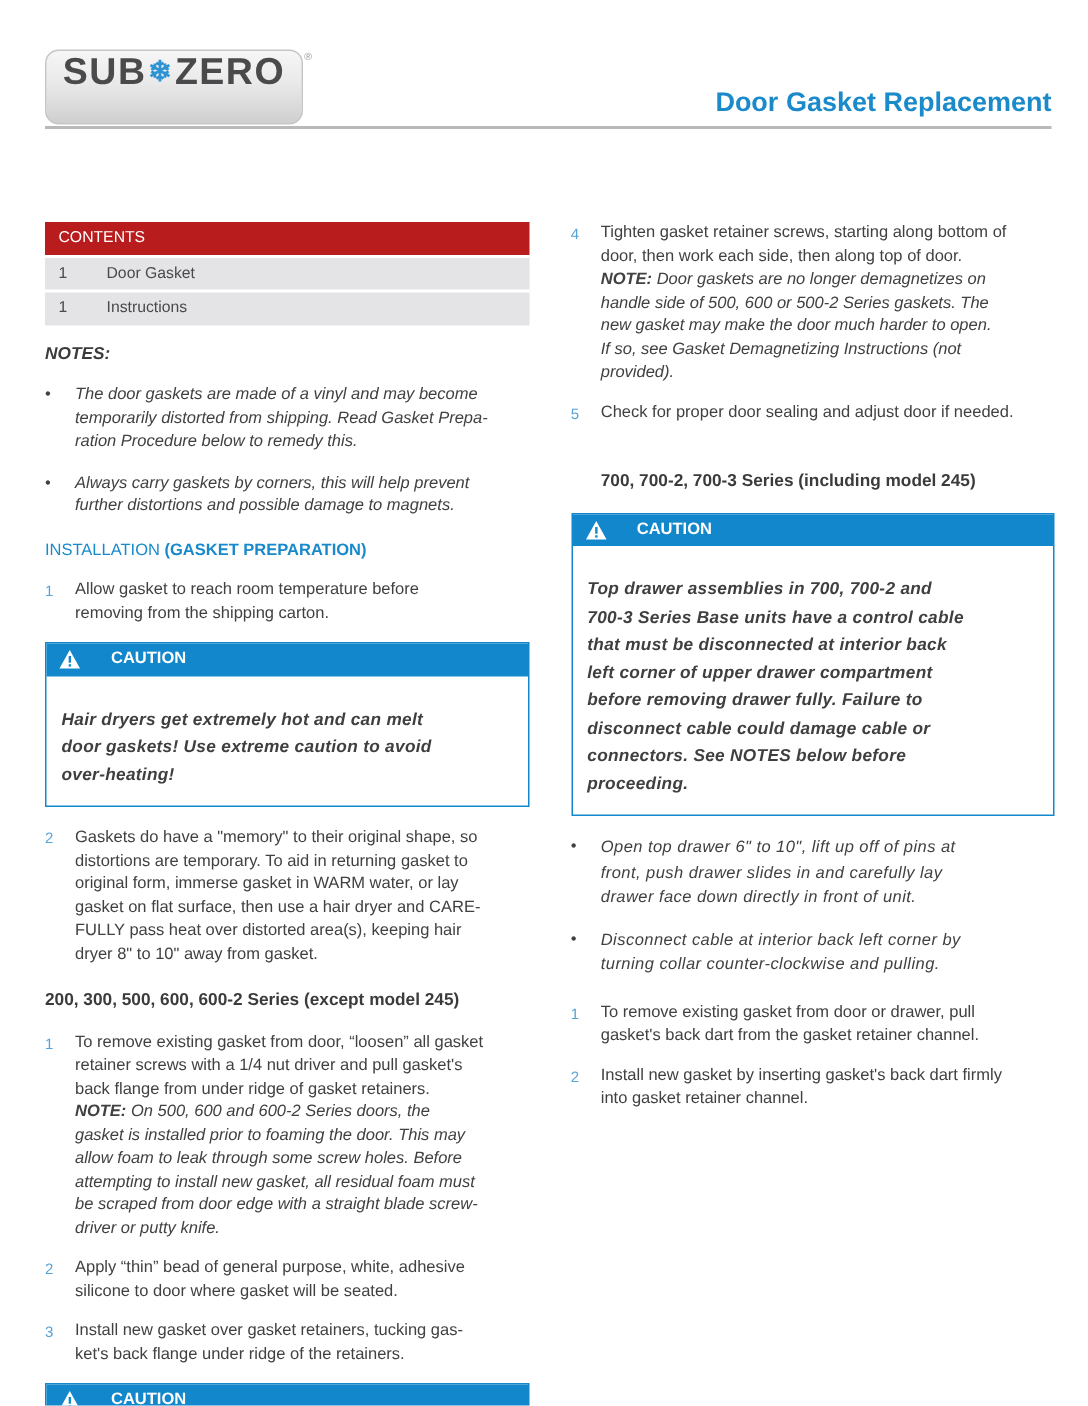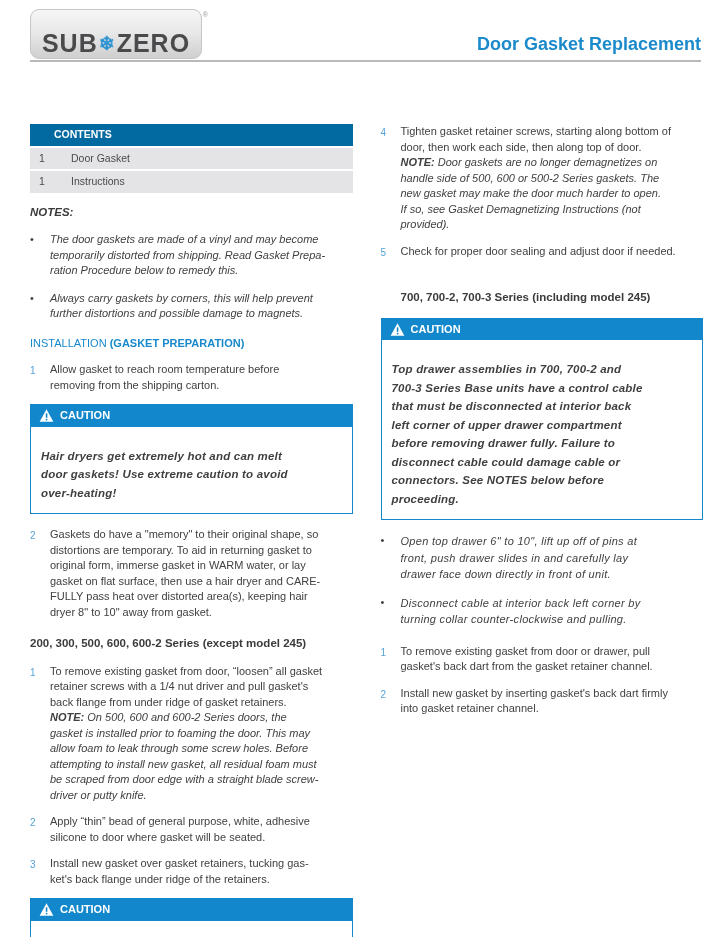--- a/index.html
+++ b/index.html
@@ -7,35 +7,35 @@
   .page {
     width:725px; height:937px; background:#fff; overflow:hidden;
     font-family:"Liberation Sans", sans-serif; color:#414042; position:relative;
   }
   
   .hdr { display:flex; justify-content:space-between; align-items:flex-end; padding:9px 24px 0 30px; }
   .logo-badge {
     position:relative; width:172px; height:50px;
     background:linear-gradient(180deg,#f6f6f6 0%,#e9e9e9 45%,#cfcfcf 100%);
     border:1px solid #c6c6c6; border-radius:9px 9px 9px 9px;
-    display:flex; align-items:flex-end; justify-content:center;
+    display:flex; align-items:flex-start; justify-content:center;margin-top:24px;
   }
   .logo-word { font-size:25px; font-weight:bold; letter-spacing:1px; color:#4a4a4c; display:flex; align-items:center; }
   .logo-flake { color:#2e93d2; font-size:19px; margin:0 1px; line-height:1; }
   .logo-reg { position:absolute; top:1px; right:-7px; font-size:7px; color:#9a9a9a; }
   .doc-title { font-size:18px; font-weight:700; color:#1b8aca; padding-bottom:4px; }
   .rule { height:2px; background:#b9b9b9; margin:1px 24px 0 30px; }
 
   
   .main { display:flex; gap:28px; padding:62px 22px 0 30px; }
   .col { width:326px; font-size:11px; line-height:15.5px; }
 
   
   .contents { margin-bottom:12px; }
-  .c-bar { background:#0369a1; color:#fff; font-weight:bold; font-size:10.5px; padding:3px 24px; }
+  .c-bar { background:#b91c1c; color:#fff; font-weight:normal; font-size:10.5px; padding:3px 9px; }
   .c-row { background:#e4e4e6; display:flex; padding:3px 9px; border-top:2px solid #fff; font-size:10.5px; color:#4a4a4c; }
   .c-row:first-of-type { border-top:none; }
   .c-qty { width:32px; }
 
   
   .notes-h { font-weight:bold; font-style:italic; font-size:11.5px; color:#3b3b3d; margin:12px 0 12px; }
   .inst-h { color:#1889cb; font-size:11px; margin:14px 0 11px; }
   .inst-h .b { font-weight:bold;text-align:right; }
   .series-h { font-weight:bold; font-size:11.5px; color:#3b3b3d; margin:16px 0 12px; }
   .notes-h2 { font-weight:bold; font-style:italic; font-size:11.5px; color:#3b3b3d; margin:12px 0 12px; white-space:pre-line; }
@@ -46,21 +46,21 @@
   .bullet .body { flex:1; font-style:italic; white-space:pre-line; }
   .bullet.it2 .body { letter-spacing:0.3px; line-height:16.5px; }
   .step { display:flex; margin-bottom:11px; }
   .step .num { flex:0 0 20px; color:#55a3d7; font-size:10px; padding-top:1px; }
   .step .body { flex:1; white-space:pre-line; }
   .note-l { font-weight:bold; font-style:italic; }
   .note-t { font-style:italic; }
 
   
   .caution { border:1px solid #1287cb; margin:11px 0 13px; }
-  .caut-bar { background:#1287cb; color:#fff; font-weight:bold; font-size:11px; padding:3px 8px; display:flex; align-items:center; gap:6px; }
+  .caut-bar { background:#1287cb; color:#fff; font-weight:bold; font-size:11px; padding:3px 8px; display:flex; align-items:center; gap:20px; }
   .caut-bar svg { display:block; }
   .caut-body { padding:20px 10px 11px; font-weight:bold; font-style:italic; font-size:11.5px; line-height:18.5px; letter-spacing:0.2px; color:#3f3f41; white-space:pre-line; }
 </style>
 </head>
 <body>
 
 <div class="page">
 
   <div class="hdr">
     <div class="logo-badge">

